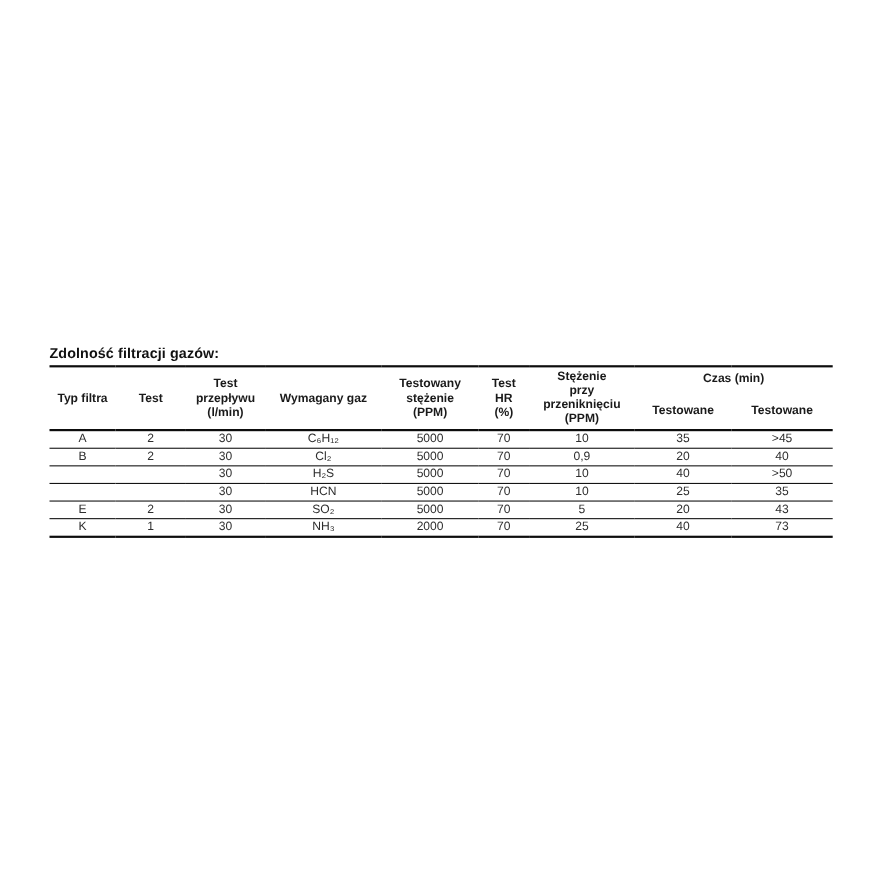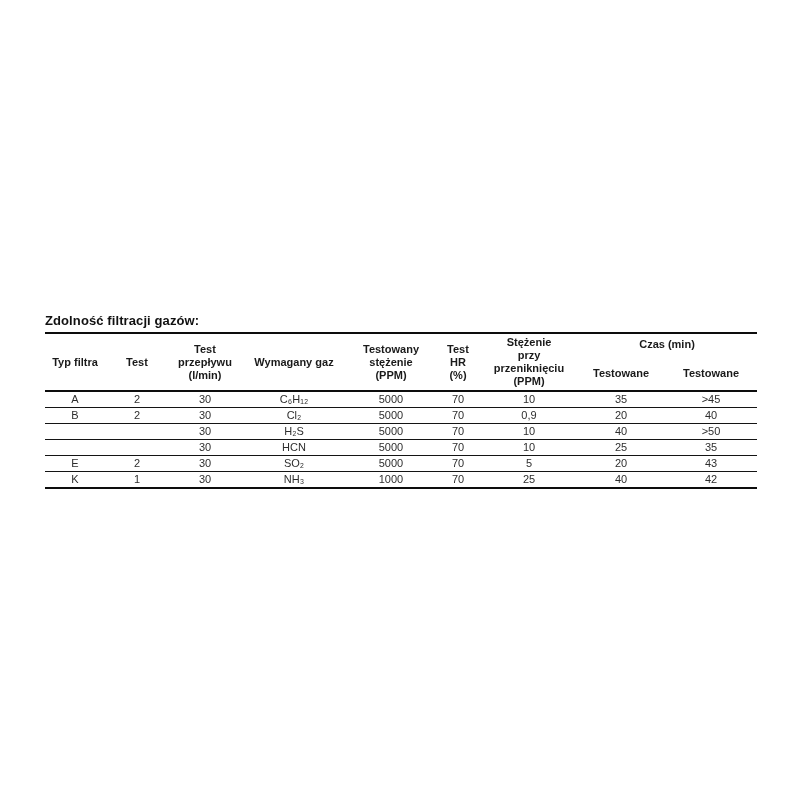--- a/index.html
+++ b/index.html
@@ -176,22 +176,22 @@
     <td>70</td>
     <td>5</td>
     <td>20</td>
     <td>43</td>
   </tr>
           <tr>
     <td>K</td>
     <td>1</td>
     <td>30</td>
     <td>NH₃</td>
-    <td>1000</td>
+    <td>2000</td>
     <td>70</td>
     <td>25</td>
     <td>40</td>
-    <td>42</td>
+    <td>73</td>
   </tr>
         </tbody>
     </table>
   </div>
 </div>
 
 </body></html>

